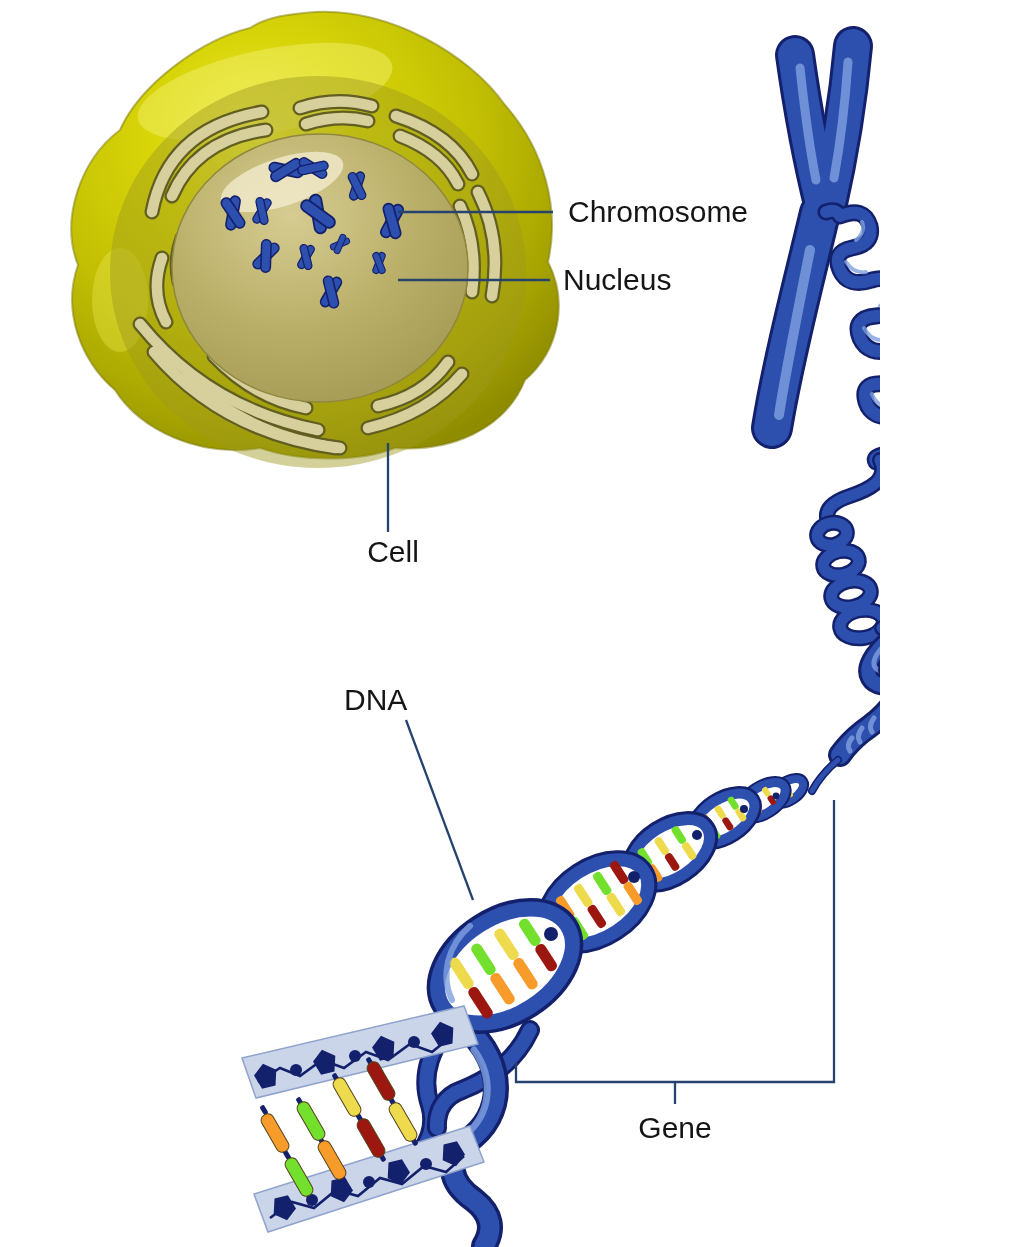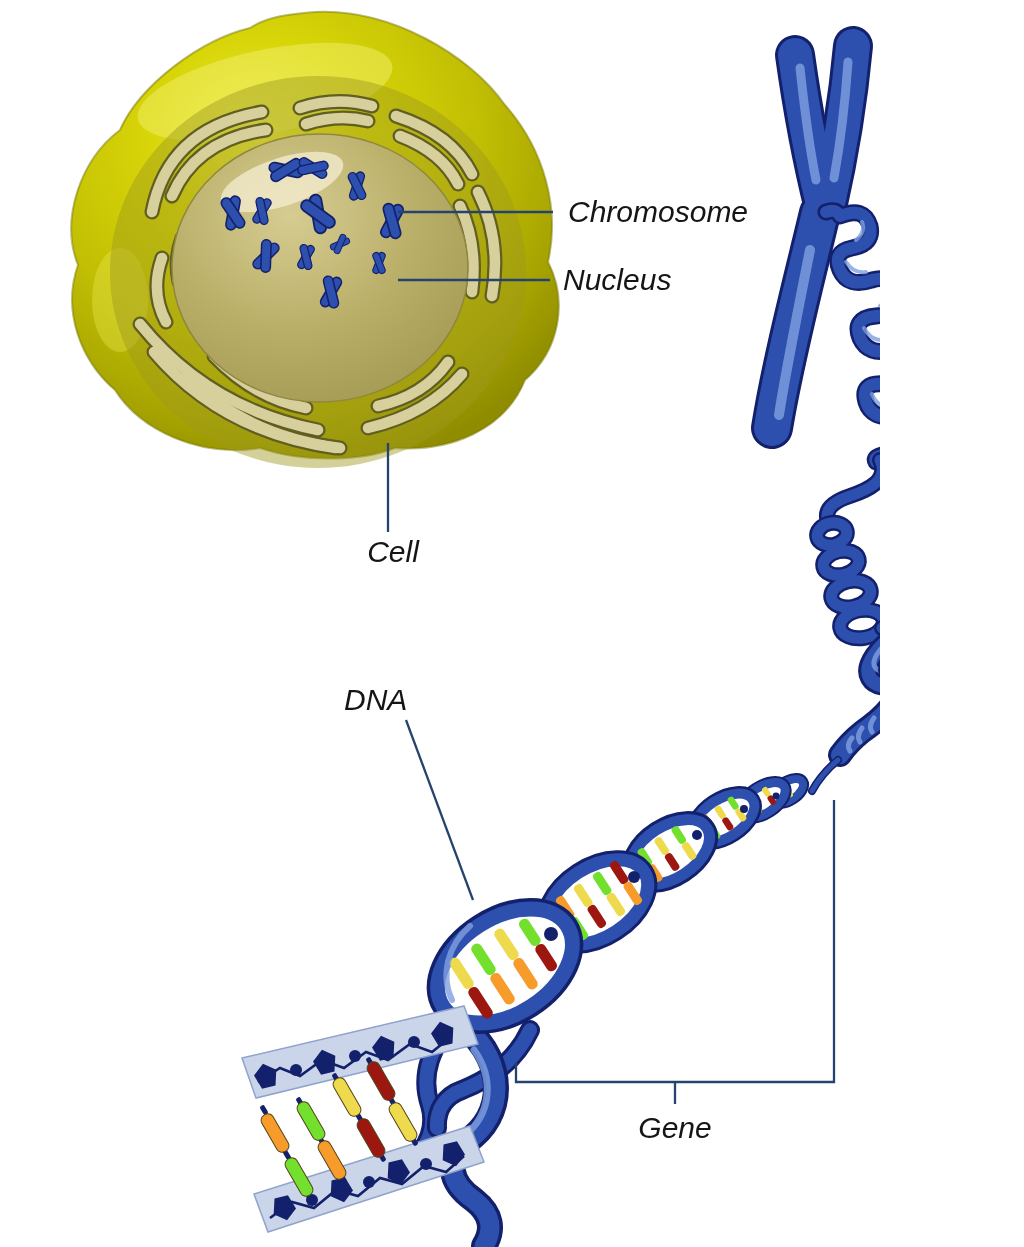--- a/index.html
+++ b/index.html
@@ -1,17 +1,17 @@
 <!DOCTYPE html>
 <html style="--background: #ffffff; --text: #151515; --leader: #26436f; --cell-yellow: #cfcc05; --cell-highlight: #f2f06a; --cell-shadow: #8f8c00; --cytoplasm-ring: #9d981c; --er-fill: #d8d09c; --er-outline: #615e22; --nucleus-fill: #b9ae67; --nucleus-light: #e8e0b4; --blue-main: #2d4fae; --blue-dark: #13206b; --blue-light: #7fa0e0; --rail-fill: #cbd5ea; --rail-edge: #8fa3cc; --base-green: #72e02c; --base-yellow: #eeda4d; --base-orange: #f79b2b; --base-red: #9c1710;"><head>
 <meta charset="utf-8">
 <style>
   html,body{margin:0;padding:0;background:#fff;}
   .stage{position:relative;width:880px;height:1247px;background:var(--background,#fff);overflow:hidden;
-         font-family:"Liberation Sans", sans-serif;font-style:italic;}
+         font-family:"Liberation Sans", sans-serif;}
   svg{display:block;}
   .lbl{font-family:"Liberation Sans", sans-serif;font-size:30px;fill:var(--text,#151515);}
   .leader{stroke:var(--leader,#26436f);stroke-width:2.3;fill:none;}
   .ol{stroke:var(--blue-dark,#13206b);fill:none;stroke-linecap:round;stroke-linejoin:round;}
   .mn{stroke:var(--blue-main,#2d4fae);fill:none;stroke-linecap:round;stroke-linejoin:round;}
   .hl{stroke:var(--blue-light,#7fa0e0);fill:none;stroke-linecap:round;opacity:.8;}
   .erol{stroke:var(--er-outline,#615e22);fill:none;stroke-linecap:round;stroke-width:15;}
   .erfill{stroke:var(--er-fill,#d8d09c);fill:none;stroke-linecap:round;stroke-width:10.5;}
   .lens{fill:#ffffff;}
   .navyfill{fill:var(--blue-dark,#13206b);}

